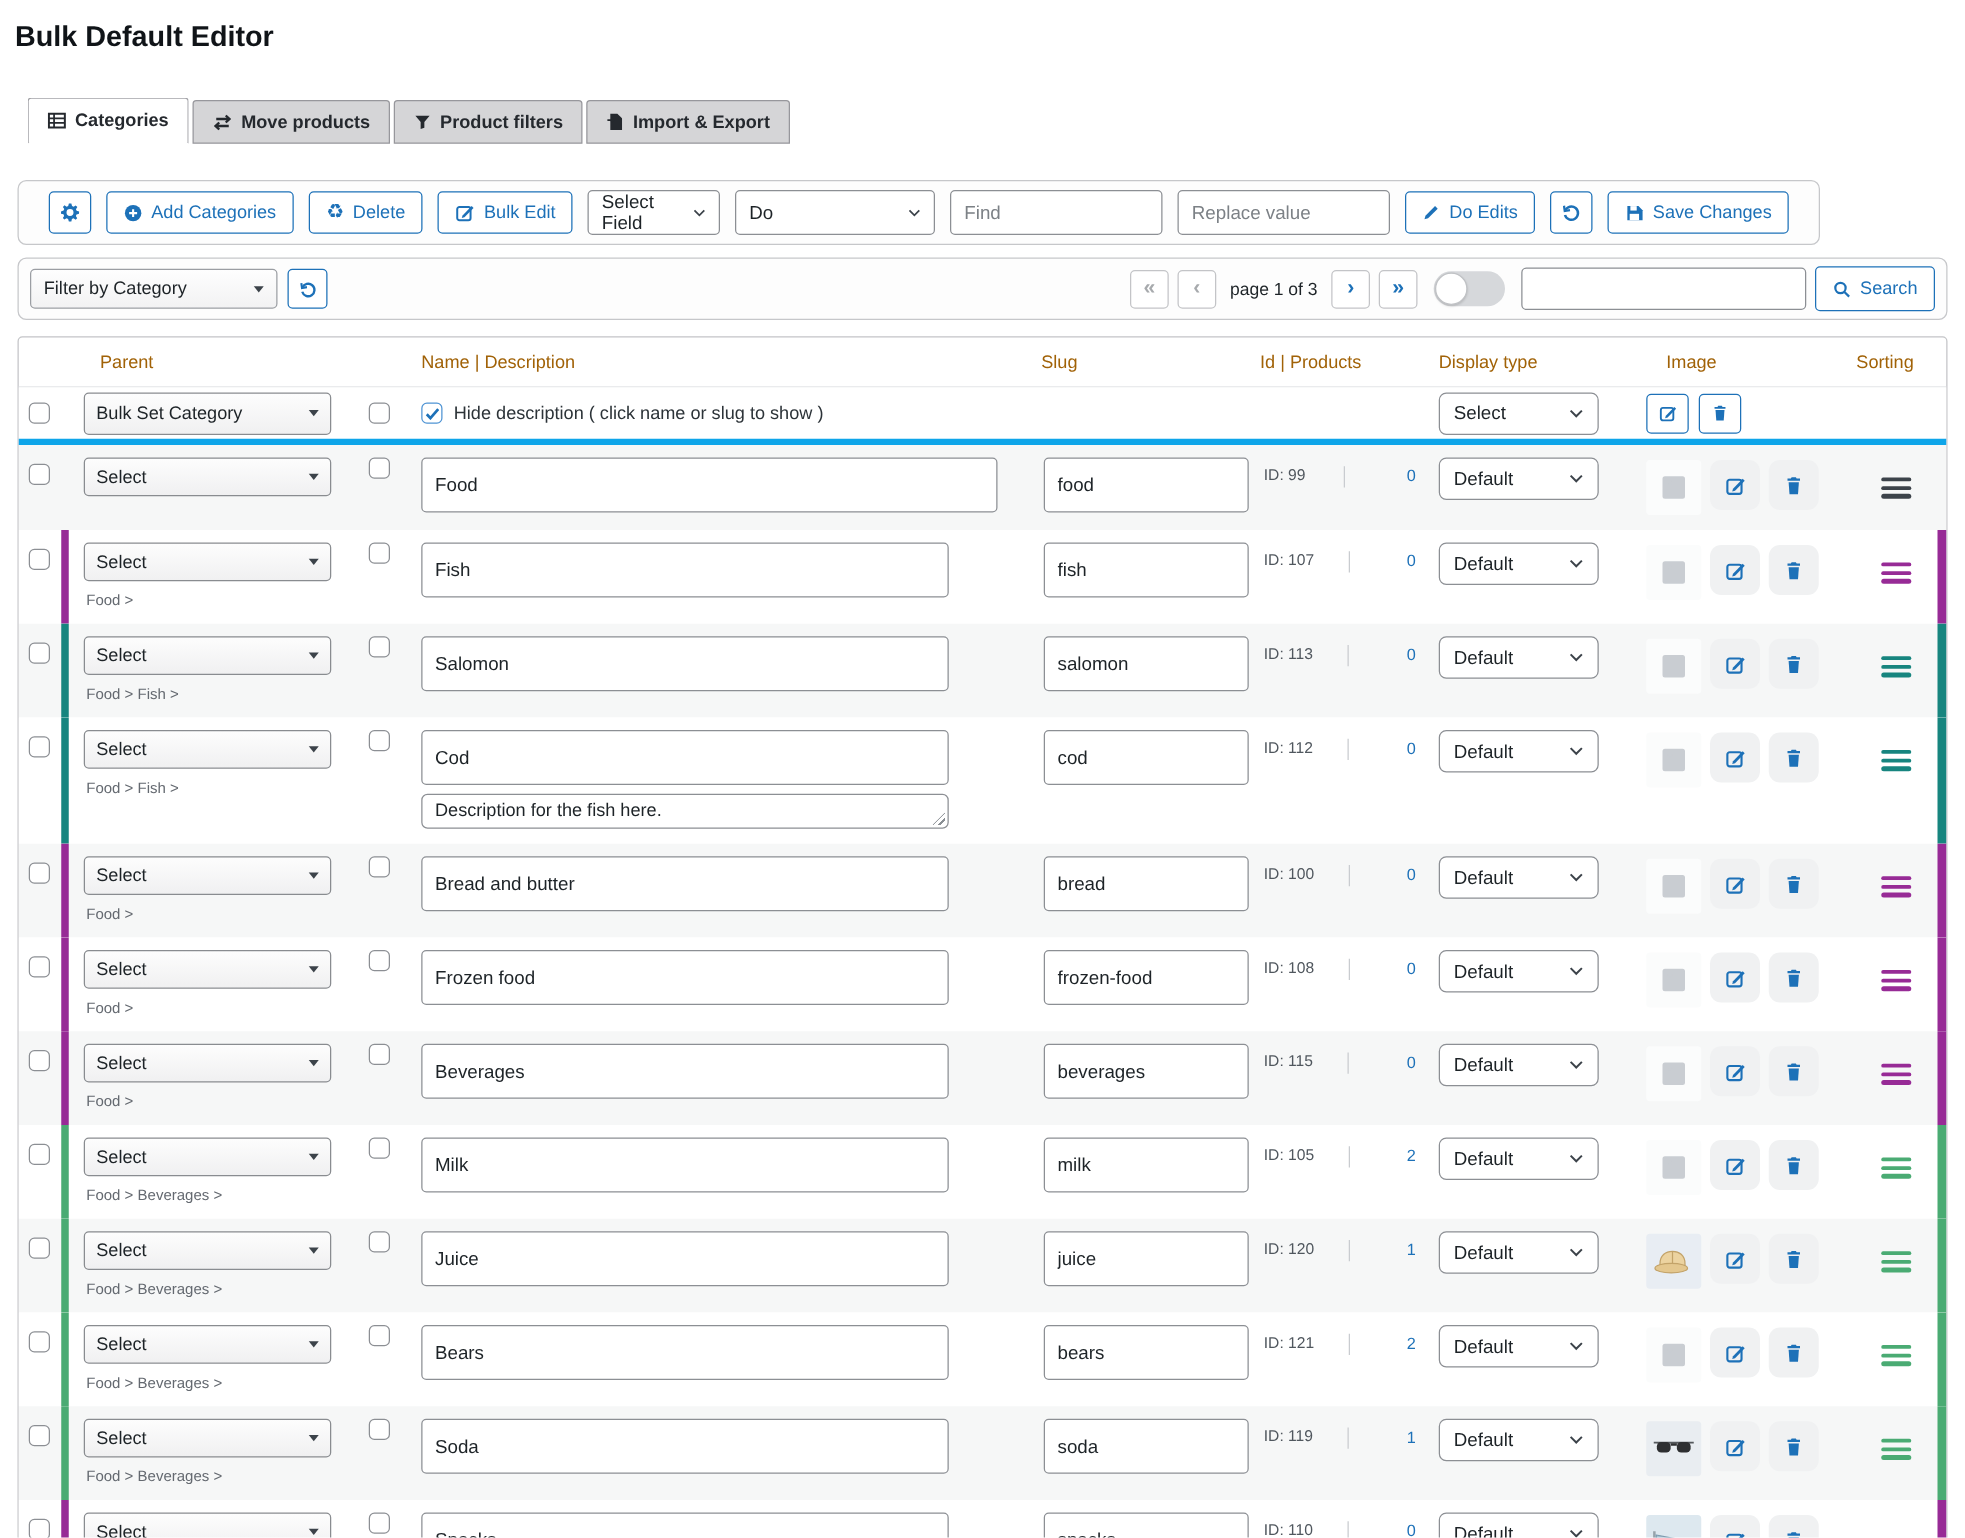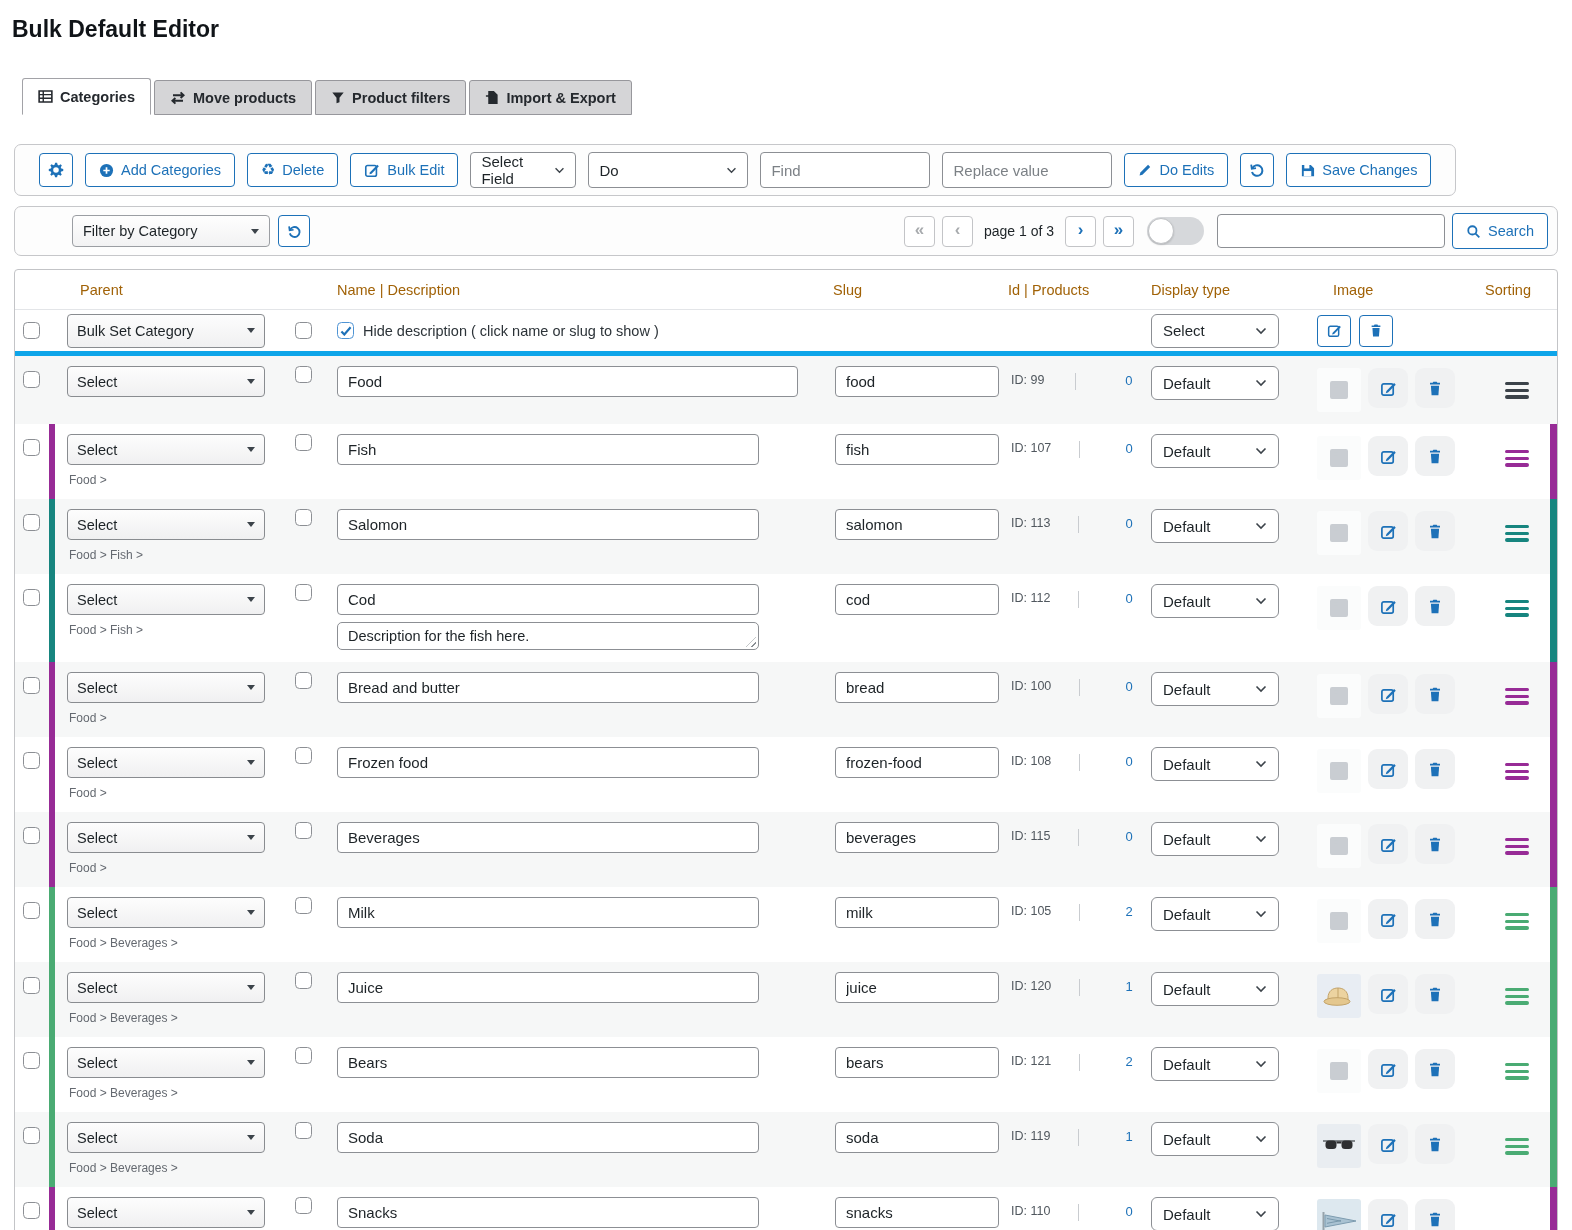--- a/index.html
+++ b/index.html
@@ -54,21 +54,21 @@
   
   .filterbar {
     display:flex; align-items:center; gap:8px;
     margin:10px 14px 0 14px; padding:6px 9px;
     border:1px solid #c6c7ca; border-radius:7px; background:#fdfdfd;
   }
   .native-select {
     display:inline-flex; align-items:center; justify-content:space-between;
     width:198px; height:32px; padding:0 10px;
     background:linear-gradient(#fefefe,#f2f2f3);
-    border:1px solid #9b9ea3; border-radius:4px; font-size:14.5px; color:#1d2327; cursor:pointer;margin-left:48px;
+    border:1px solid #9b9ea3; border-radius:4px; font-size:14.5px; color:#1d2327; cursor:pointer;
   }
   .caret-down { width:0; height:0; border-left:4.5px solid transparent; border-right:4.5px solid transparent; border-top:5.5px solid #3c434a; }
   .fb-right { display:flex; align-items:center; gap:7px; margin-left:auto; }
   .nav-btn {
     display:inline-flex; align-items:center; justify-content:center;
     width:31px; height:31px; background:#fff; border:1px solid #c3c4c7; border-radius:4px;
     font-size:17px; font-weight:700; cursor:pointer; color:#1d71b8; padding-bottom:2px;
   }
   .nav-btn.disabled { color:#a7aaad; }
   .page-label { font-size:14px; color:#1d2327; margin:0 4px; }
@@ -110,21 +110,21 @@
   .parent-cell { padding-top:0; }
   .parent-select {
     display:flex; align-items:center; justify-content:space-between;
     width:198px; height:31px; padding:0 9px;
     background:linear-gradient(#fdfdfd,#f0f0f1);
     border:1px solid #898c90; border-radius:4px; font-size:14.5px; color:#1d2327; cursor:pointer;
   }
   .breadcrumb { margin:8px 0 0 2px; font-size:12px; color:#646970; }
   .name-cell { display:flex; flex-direction:column; }
   .text-input {
-    height:31px; width:422px; padding:0 10px;
+    height:44px; width:422px; padding:0 10px;
     border:1px solid #8c8f94; border-radius:4px; font-size:15px; font-family:inherit; color:#1d2327; background:#fff;
   }
   .text-input.wide { width:461px; }
   .slug-cell { padding-left:14px; }
   .slug-cell .text-input { width:164px; }
   .desc-wrap { position:relative; width:422px; margin-top:7px; }
   .desc-area {
     width:100%; height:28px; padding:5px 10px; resize:none;
     border:1px solid #8c8f94; border-radius:5px; font-size:14.5px; font-family:inherit; color:#1d2327; background:#fff; display:block;
   }

